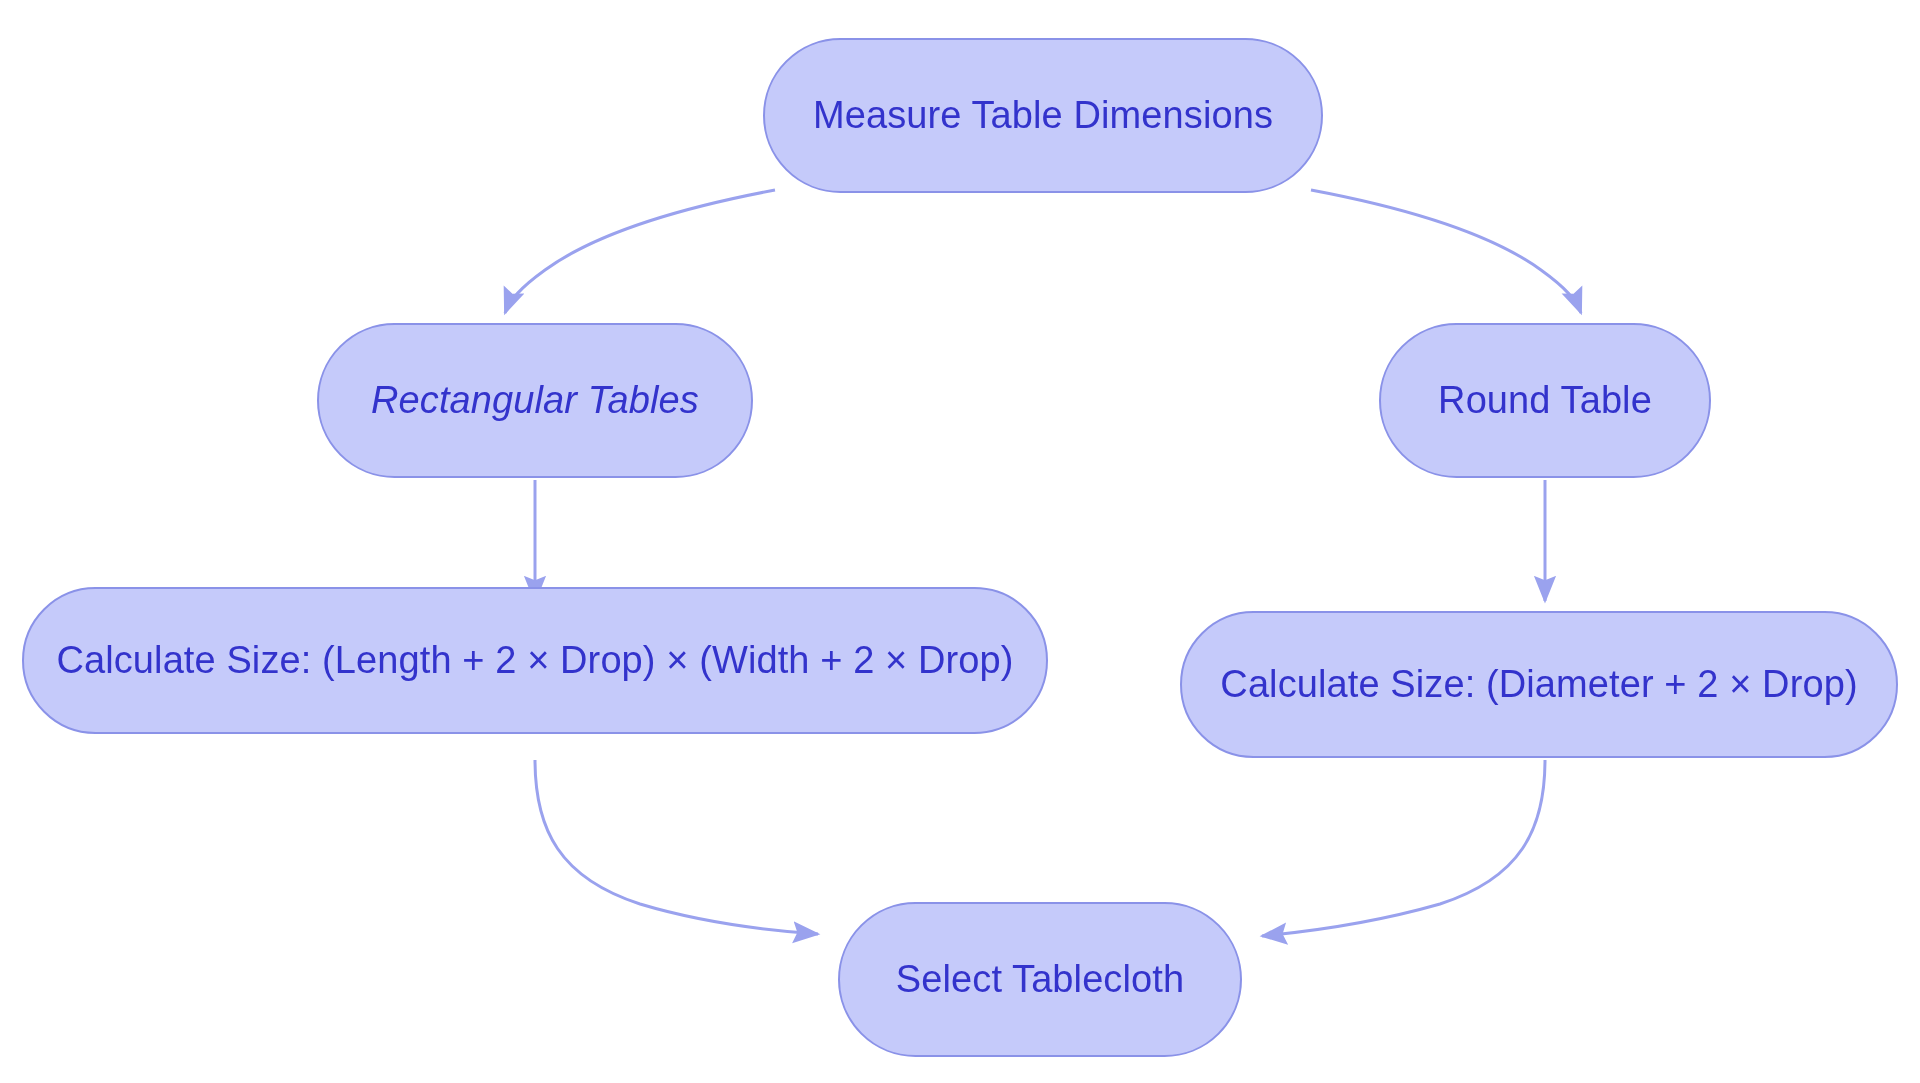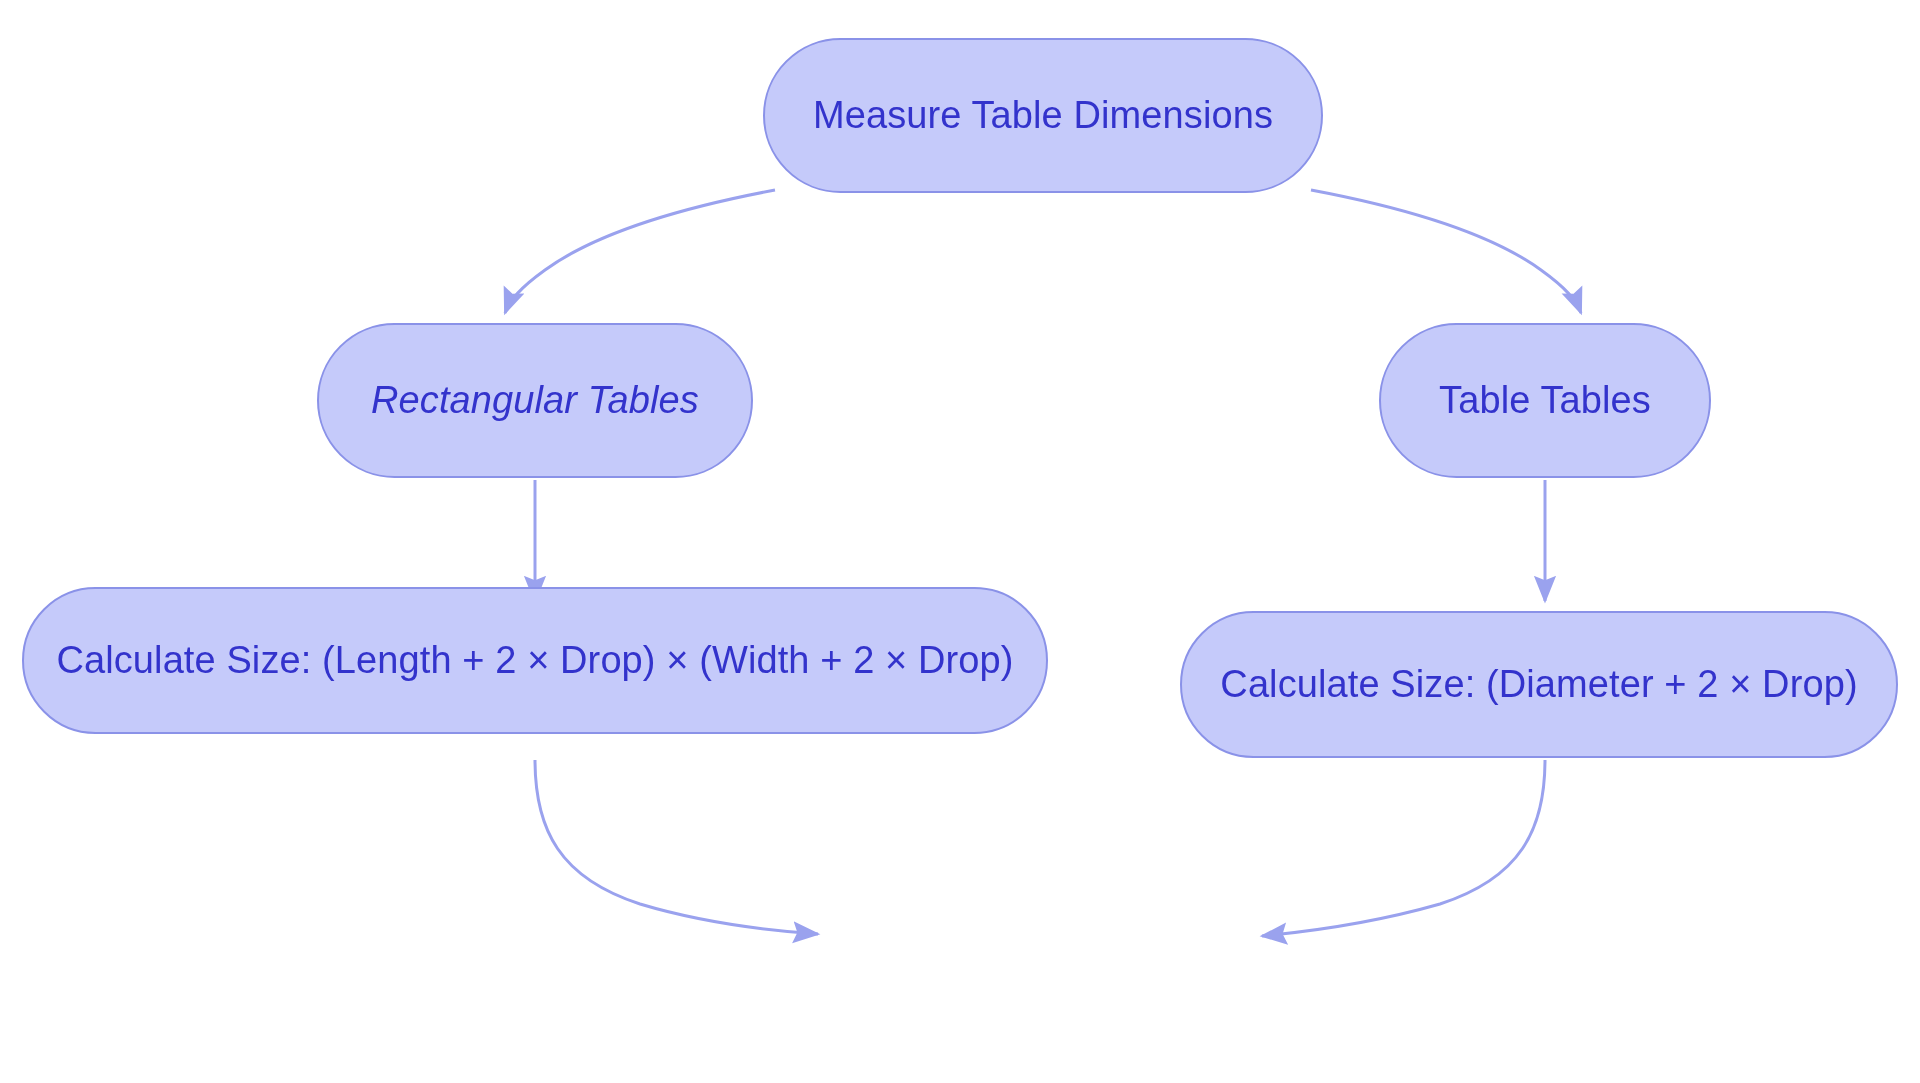--- a/index.html
+++ b/index.html
@@ -128,25 +128,28 @@
 
   <div class="node" id="node-measure">
     <span class="node-label">Measure Table Dimensions</span>
   </div>
 
   <div class="node" id="node-rect">
     <span class="node-label">Rectangular Tables</span>
   </div>
 
   <div class="node" id="node-round">
-    <span class="node-label">Table Tables</span>
+    <span class="node-label">Round Table</span>
   </div>
 
   <div class="node" id="node-calc-rect">
     <span class="node-label">Calculate Size: (Length + 2 × Drop) × (Width + 2 × Drop)</span>
   </div>
 
   <div class="node" id="node-calc-round">
     <span class="node-label">Calculate Size: (Diameter + 2 × Drop)</span>
   </div>
 
+  <div class="node" id="node-select">
+    <span class="node-label">Select Tablecloth</span>
+  </div>
 
 </div>
 
 </body></html>

